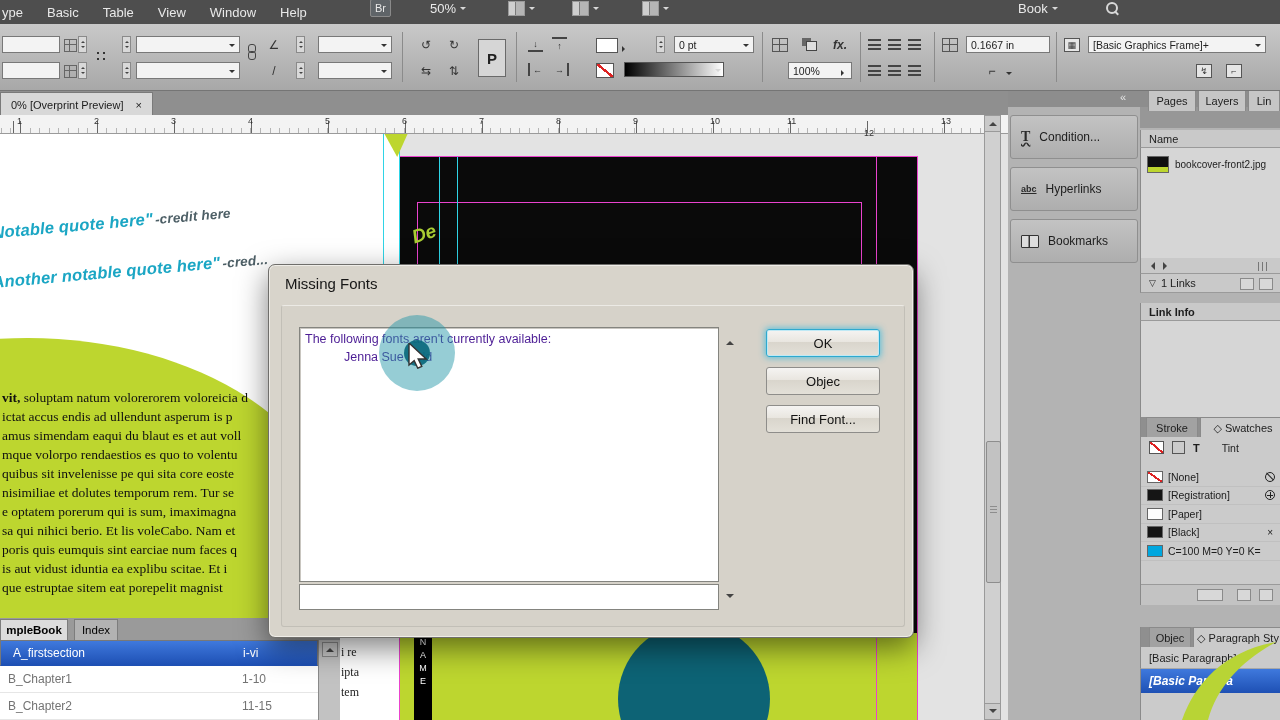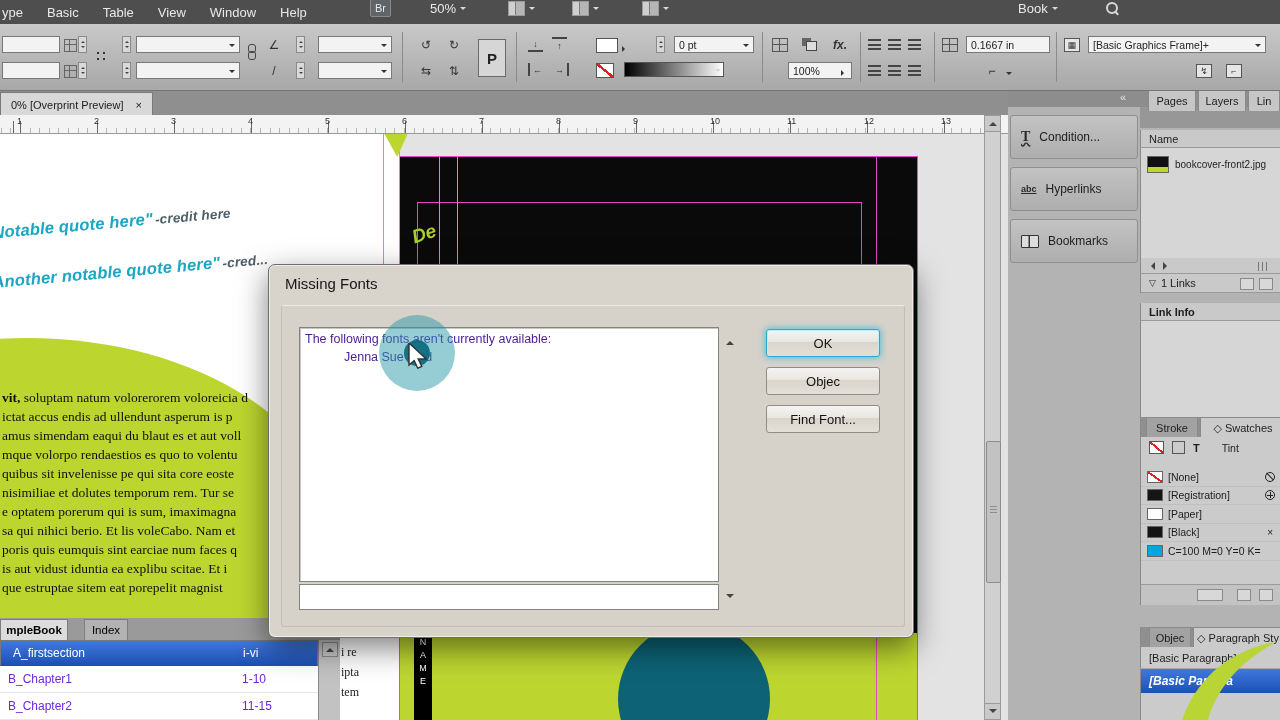--- a/index.html
+++ b/index.html
@@ -115,21 +115,21 @@
   .ic-circle.plus::after{content:"";position:absolute;width:6px;height:1px;background:#222;top:3.5px;left:1px}
   .sw-x{position:absolute;right:8px;font-size:10px;color:#222}
   #style-row2{background:linear-gradient(#3f79dd,#1e50b4);color:#fff;font-weight:bold;font-style:italic;font-size:12px}
   #swoosh{position:absolute;left:168px;top:543px;z-index:4}
 
   
   #bookpanel{position:absolute;left:0;top:618px;width:340px;height:102px;z-index:5}
   #bk-tabbar{position:absolute;left:0;top:0;width:340px;height:22px;background:#9a9a9a}
   .bk-tab{position:absolute;top:1px;height:21px;display:flex;align-items:center;justify-content:center;font-size:11.5px;border:1px solid #7d7d7d;border-bottom:none;box-sizing:border-box}
   #book-rows{position:absolute;left:0;top:22px;width:318px;height:80px;background:#fff;overflow:hidden}
-  .bk-row{height:26px;display:flex;align-items:center;position:relative;font-size:12px;color:#6d28d9;border-bottom:1px solid #e6e6e6}
+  .bk-row{height:26px;display:flex;align-items:center;position:relative;font-size:12px;color:#737373;border-bottom:1px solid #e6e6e6}
   .bk-row .bk-name{margin-left:8px}
   .bk-row .bk-pages{position:absolute;left:242px}
   .bk-row.sel{background:linear-gradient(#3f79dd,#1e50b4);color:#fff;border-bottom-color:#1e50b4}
   #bk-scroll{position:absolute;left:318px;top:22px;width:22px;height:80px;background:#c2c2c2;border-left:1px solid #8a8a8a;box-sizing:border-box}
 
   
   #dialog{position:absolute;left:268px;top:264px;width:644px;height:372px;background:#d8d4cb;border:1px solid #6f6e6b;border-radius:7px;box-shadow:0 10px 30px rgba(0,0,0,.5), inset 0 0 0 1px #efede8;z-index:10}
   #dlg-title{position:absolute;left:16px;top:10px;font-size:15px;color:#161616}
   #dlg-panel{position:absolute;left:12px;top:40px;right:8px;bottom:10px;background:#d6d2c9;border:1px solid #c2bfb7;border-top-color:#eceae5;border-radius:3px}
   #dlg-list{position:absolute;left:30px;top:62px;width:418px;height:253px;background:#fff;border:1px solid #84847f;box-shadow:inset 1px 1px 0 #c9c6c0;font-size:12.5px;color:#4c1d95}
@@ -303,21 +303,21 @@
         <span class="ruler-num" style="left: 94px;">2</span>
         <span class="ruler-num" style="left: 171px;">3</span>
         <span class="ruler-num" style="left: 248px;">4</span>
         <span class="ruler-num" style="left: 325px;">5</span>
         <span class="ruler-num" style="left: 402px;">6</span>
         <span class="ruler-num" style="left: 479px;">7</span>
         <span class="ruler-num" style="left: 556px;">8</span>
         <span class="ruler-num" style="left: 633px;">9</span>
         <span class="ruler-num" style="left: 710px;">10</span>
         <span class="ruler-num" style="left: 787px;">11</span>
-        <span class="ruler-num" style="left: 864px;">12</span>
+        <span class="ruler-num" style="left: 864px; margin-top: 12px;">12</span>
         <span class="ruler-num" style="left: 941px;">13</span>
       </div>
   </div>
 
   <div id="canvas">
     <div id="page"></div>
     <div id="green-ellipse"></div>
 
     <div class="q" style="left:-8px;top:80px">
       <span>Notable quote here"</span><span class="credit">-credit here</span>
@@ -495,21 +495,21 @@
     <svg id="swoosh" width="104" height="87" viewBox="0 0 104 87">
       <path d="M6 87 C 20 48, 50 18, 100 9 C 66 28, 42 52, 32 87 Z" fill="#b8d435"></path>
     </svg>
   </div>
 
   <div id="bookpanel">
     <div id="bk-tabbar">
       <div class="bk-tab" style="left:0;width:68px;background:#dcdcdc;font-weight:bold">
           <span>mpleBook</span>
         </div>
-      <div class="bk-tab" style="left:84px;width:44px;background:#b2b2b2">
+      <div class="bk-tab" style="left:74px;width:44px;background:#b2b2b2">
           <span>Index</span>
         </div>
       <span style="position:absolute;left:322px;top:4px;font-size:9px;color:#222">◀</span>
     </div>
     <div id="book-rows">
         <div class="bk-row sel">
           <span class="bk-name">A_firstsection</span>
           <span class="bk-pages">i-vi</span>
         </div>
         <div class="bk-row">

